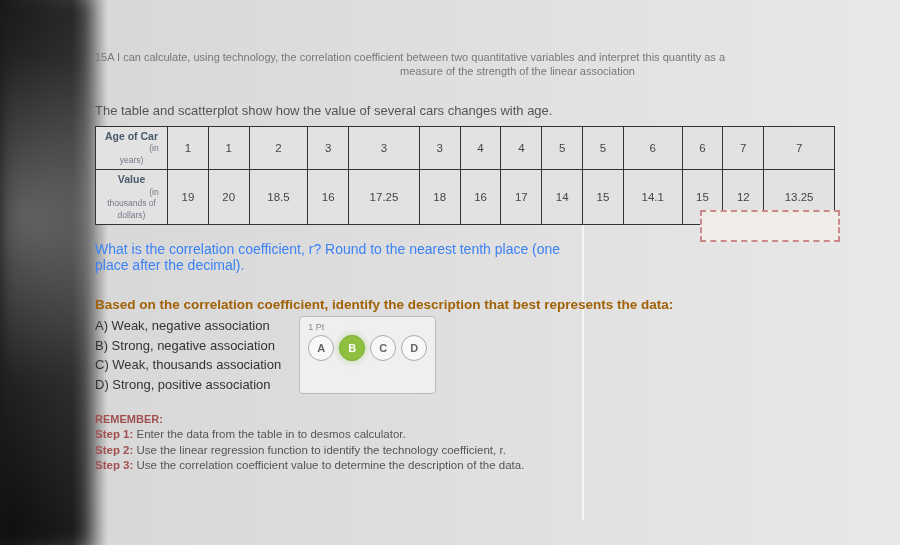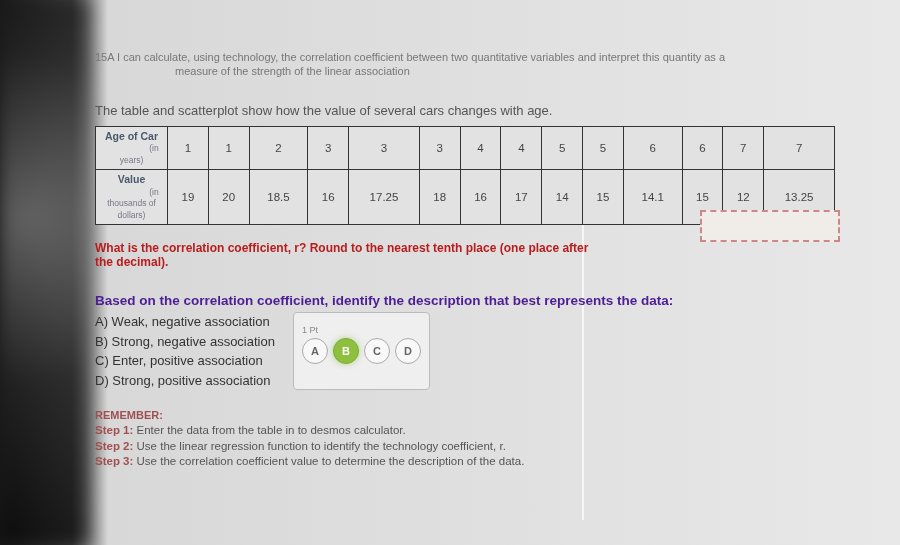--- a/index.html
+++ b/index.html
@@ -27,21 +27,21 @@
       right: 40px;
       margin-top: 20px;
     }
     .standard {
       font-size: 11px;
       color: #777;
       line-height: 1.3;
       margin-bottom: 24px;
     }
     .standard-main { text-align: left; }
-    .standard-sub { text-align: left; margin-left: 80px; }
+    .standard-sub { text-align: center; margin-left: 80px; }
     .intro {
       font-size: 13px;
       color: #555;
       margin-bottom: 8px;
     }
     table.data {
       border-collapse: collapse;
       margin-bottom: 16px;
       width: 100%;
       max-width: 740px;
@@ -62,55 +62,55 @@
       line-height: 1.1;
       width: 72px;
     }
     table.data th .sub {
       font-size: 8.5px;
       font-weight: normal;
       color: #778;
       padding-left: 45px;
     }
     .question {
-      font-size: 12px;
-      font-weight: bold;
-      color: #b91c1c;
+      font-size: 14px;
+      font-weight: normal;
+      color: #3b82f6;
       margin-bottom: 24px;
       max-width: 500px;
     }
     .answer-box {
       position: absolute;
       right: 20px;
       top: 160px;
       width: 140px;
       height: 32px;
       border: 2px dashed #c88;
       background: #f0ece8;
     }
     .mc-question {
       font-size: 13.5px;
       font-weight: bold;
-      color: #4c1d95;
+      color: #a16207;
       margin-bottom: 4px;
       max-width: 620px;
     }
     .mc-container {
       display: flex;
       gap: 18px;
     }
     .options {
       font-size: 13px;
       color: #333;
       line-height: 1.5;
     }
     .mc-buttons {
       border: 1px solid #bbb;
       border-radius: 4px;
-      padding: 12px 8px 8px 8px;
+      padding: 5px 8px 8px 8px;
       background: #efefef;
     }
     .pt-label {
       font-size: 9px;
       color: #888;
       margin-bottom: 3px;
     }
     .circles { display: flex; gap: 5px; }
     .circle {
       width: 26px; height: 26px;
@@ -212,21 +212,21 @@
   <div class="question">What is the correlation coefficient, r? Round to the nearest tenth place (one place after the decimal).</div>
 
   <div class="answer-box"></div>
 
   <div class="mc-question">Based on the correlation coefficient, identify the description that best represents the data:</div>
 
   <div class="mc-container">
     <div class="options">
       <div>A) Weak, negative association</div>
       <div>B) Strong, negative association</div>
-      <div>C) Enter, positive association</div>
+      <div>C) Weak, thousands association</div>
       <div>D) Strong, positive association</div>
     </div>
     <div class="mc-buttons">
       <div class="pt-label">1 Pt</div>
       <div class="circles">
         <div class="circle">A</div>
         <div class="circle selected">B</div>
         <div class="circle">C</div>
         <div class="circle">D</div>
       </div>

